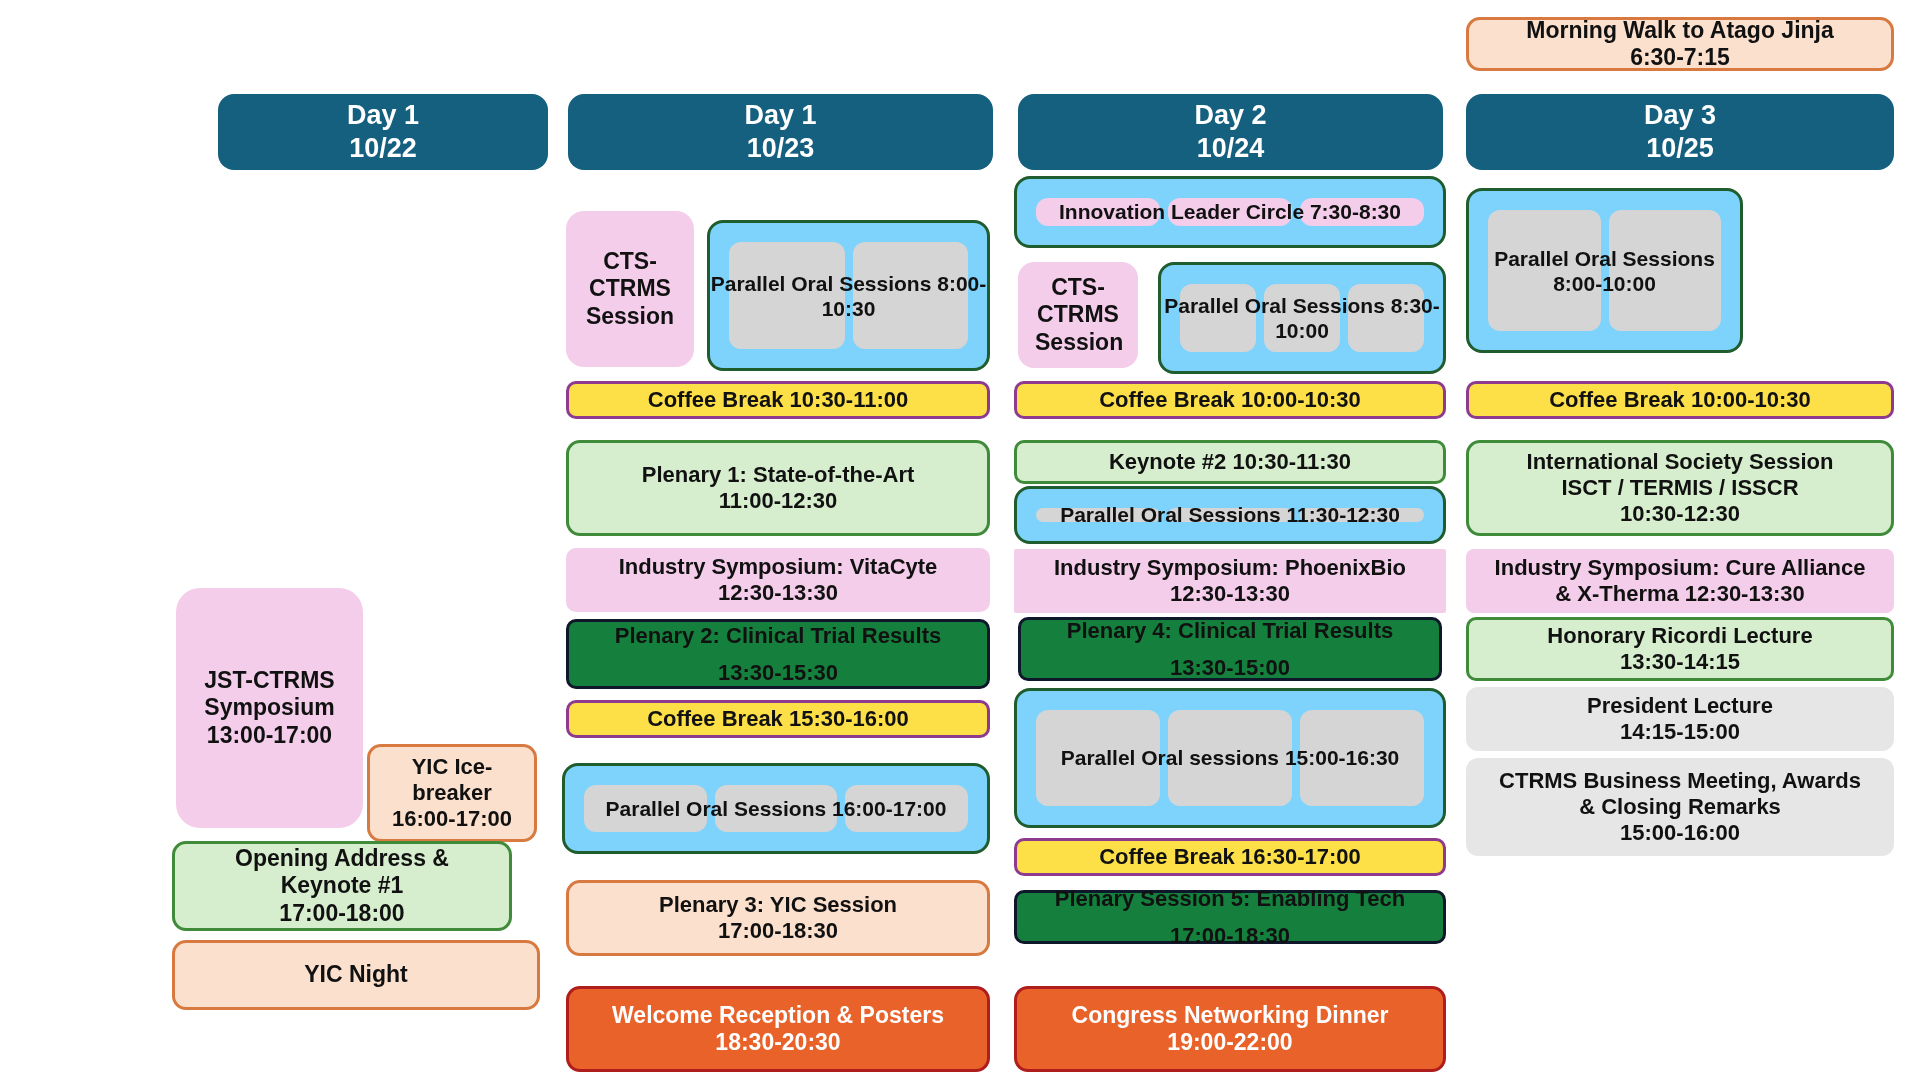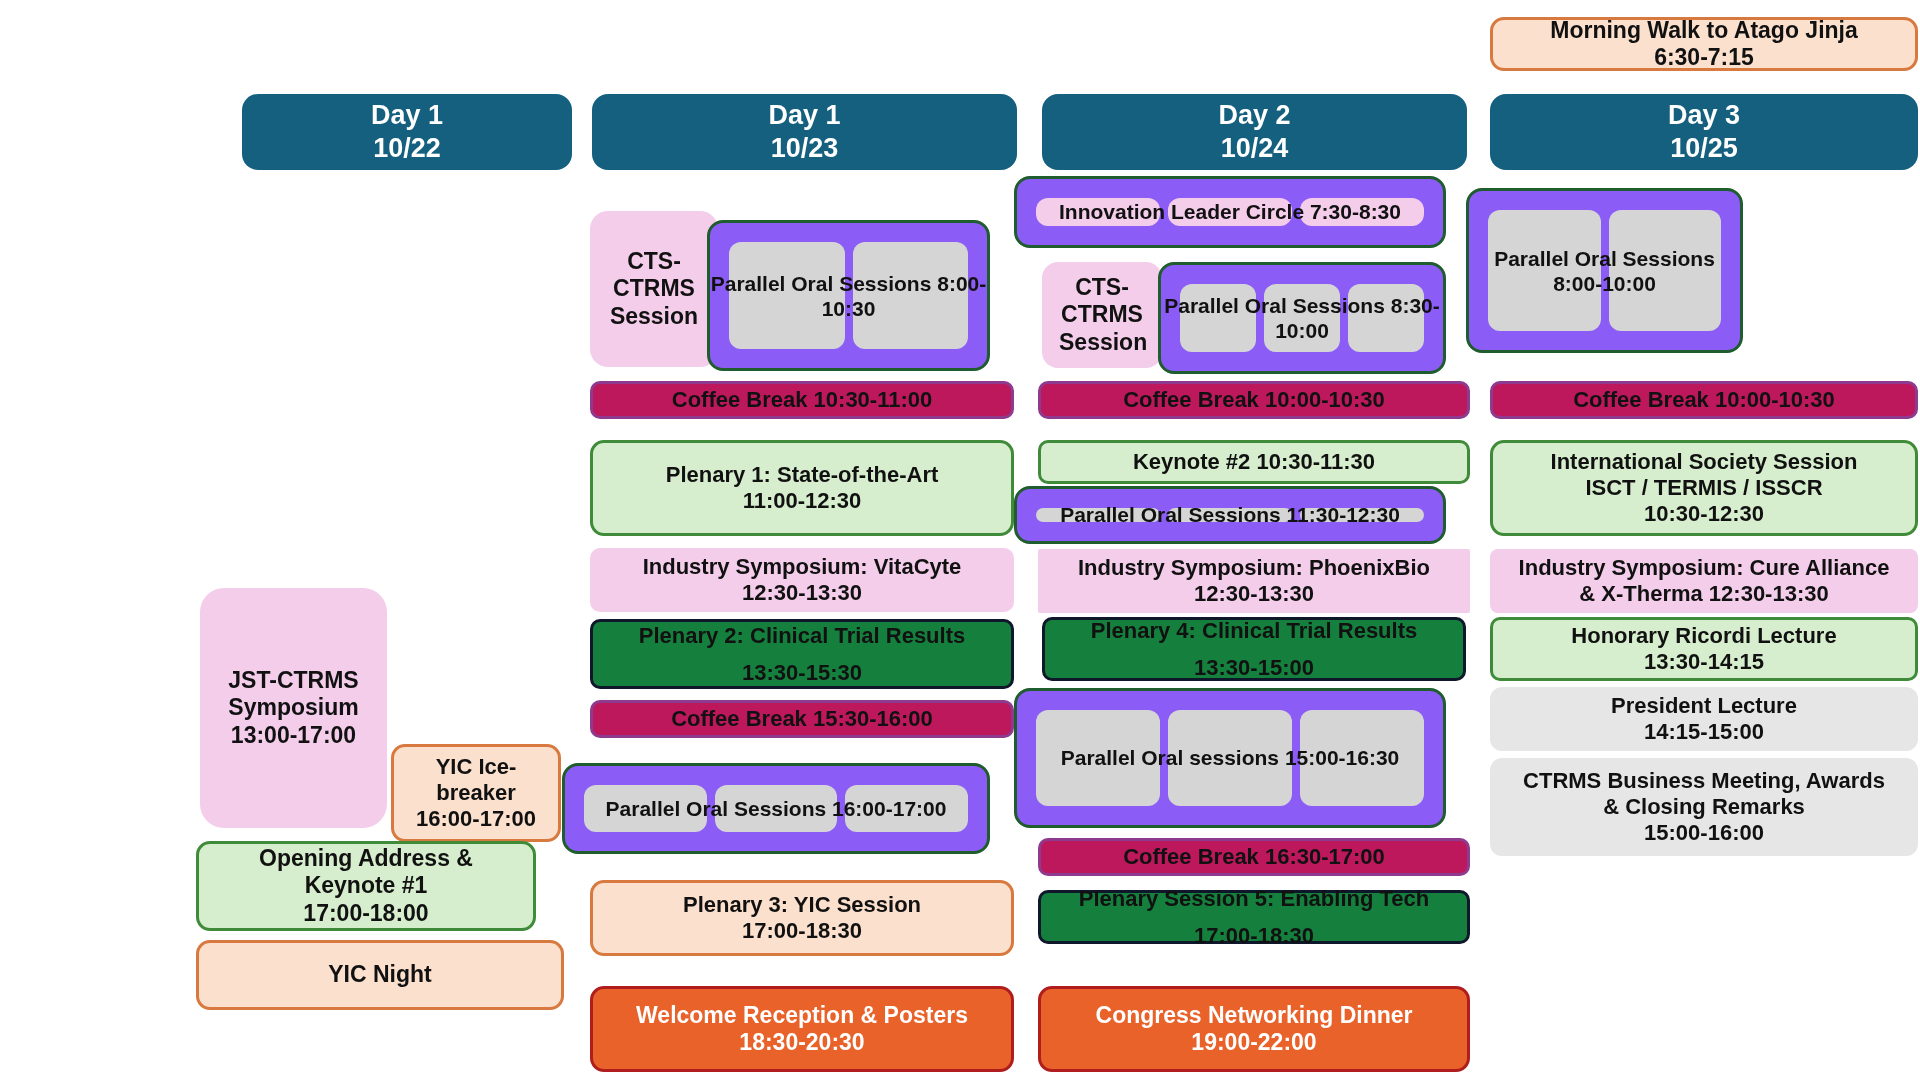--- a/index.html
+++ b/index.html
@@ -24,49 +24,48 @@
     display: flex;
     flex-direction: column;
     align-items: center;
     justify-content: center;
     text-align: center;
     font-weight: bold;
     color: #111111;
     line-height: 1.18;
     border-radius: 14px;
     padding: 2px 17px;
-    margin-left: 24px;
   }
   .blk .ln { display: block; width: 100%; }
 
   
   .day-head {
     background: #15607f;
     color: #ffffff;
     border-radius: 16px;
     font-size: 27px;
     line-height: 1.22;
   }
 
   
   .pink      { background: #f4cdea; }
   .green     { background: #d6eecd; border: 3px solid #3f8b3a; }
   .green-dk  { background: #15803d; border: 3px solid #0f172a; gap: 11px; }
   .grey      { background: #e6e6e6; }
-  .coffee    { background: #be185d; border: 3px solid #8e3a8e; align-items: flex-end; }
+  .coffee    { background: #fde047; border: 3px solid #8e3a8e; align-items: flex-end; }
   .peach     { background: #fbe0ce; border: 3px solid #d8793f; }
   .orange    { background: #e8622a; color: #ffffff; border: 3px solid #b01d1d; }
 
   
   .par-wrap {
     position: absolute;
     box-sizing: border-box;
     border: 3px solid #1f5c2e;
     border-radius: 16px;
-    background: #8b5cf6;
+    background: #7dd3fc;
     display: flex;
     flex-direction: row;
     align-items: stretch;
     justify-content: space-between;
     padding: 19px;
     gap: 8px;
   }
   .par-wrap .slot {
     flex: 1 1 0;
     background: #d5d5d5;

